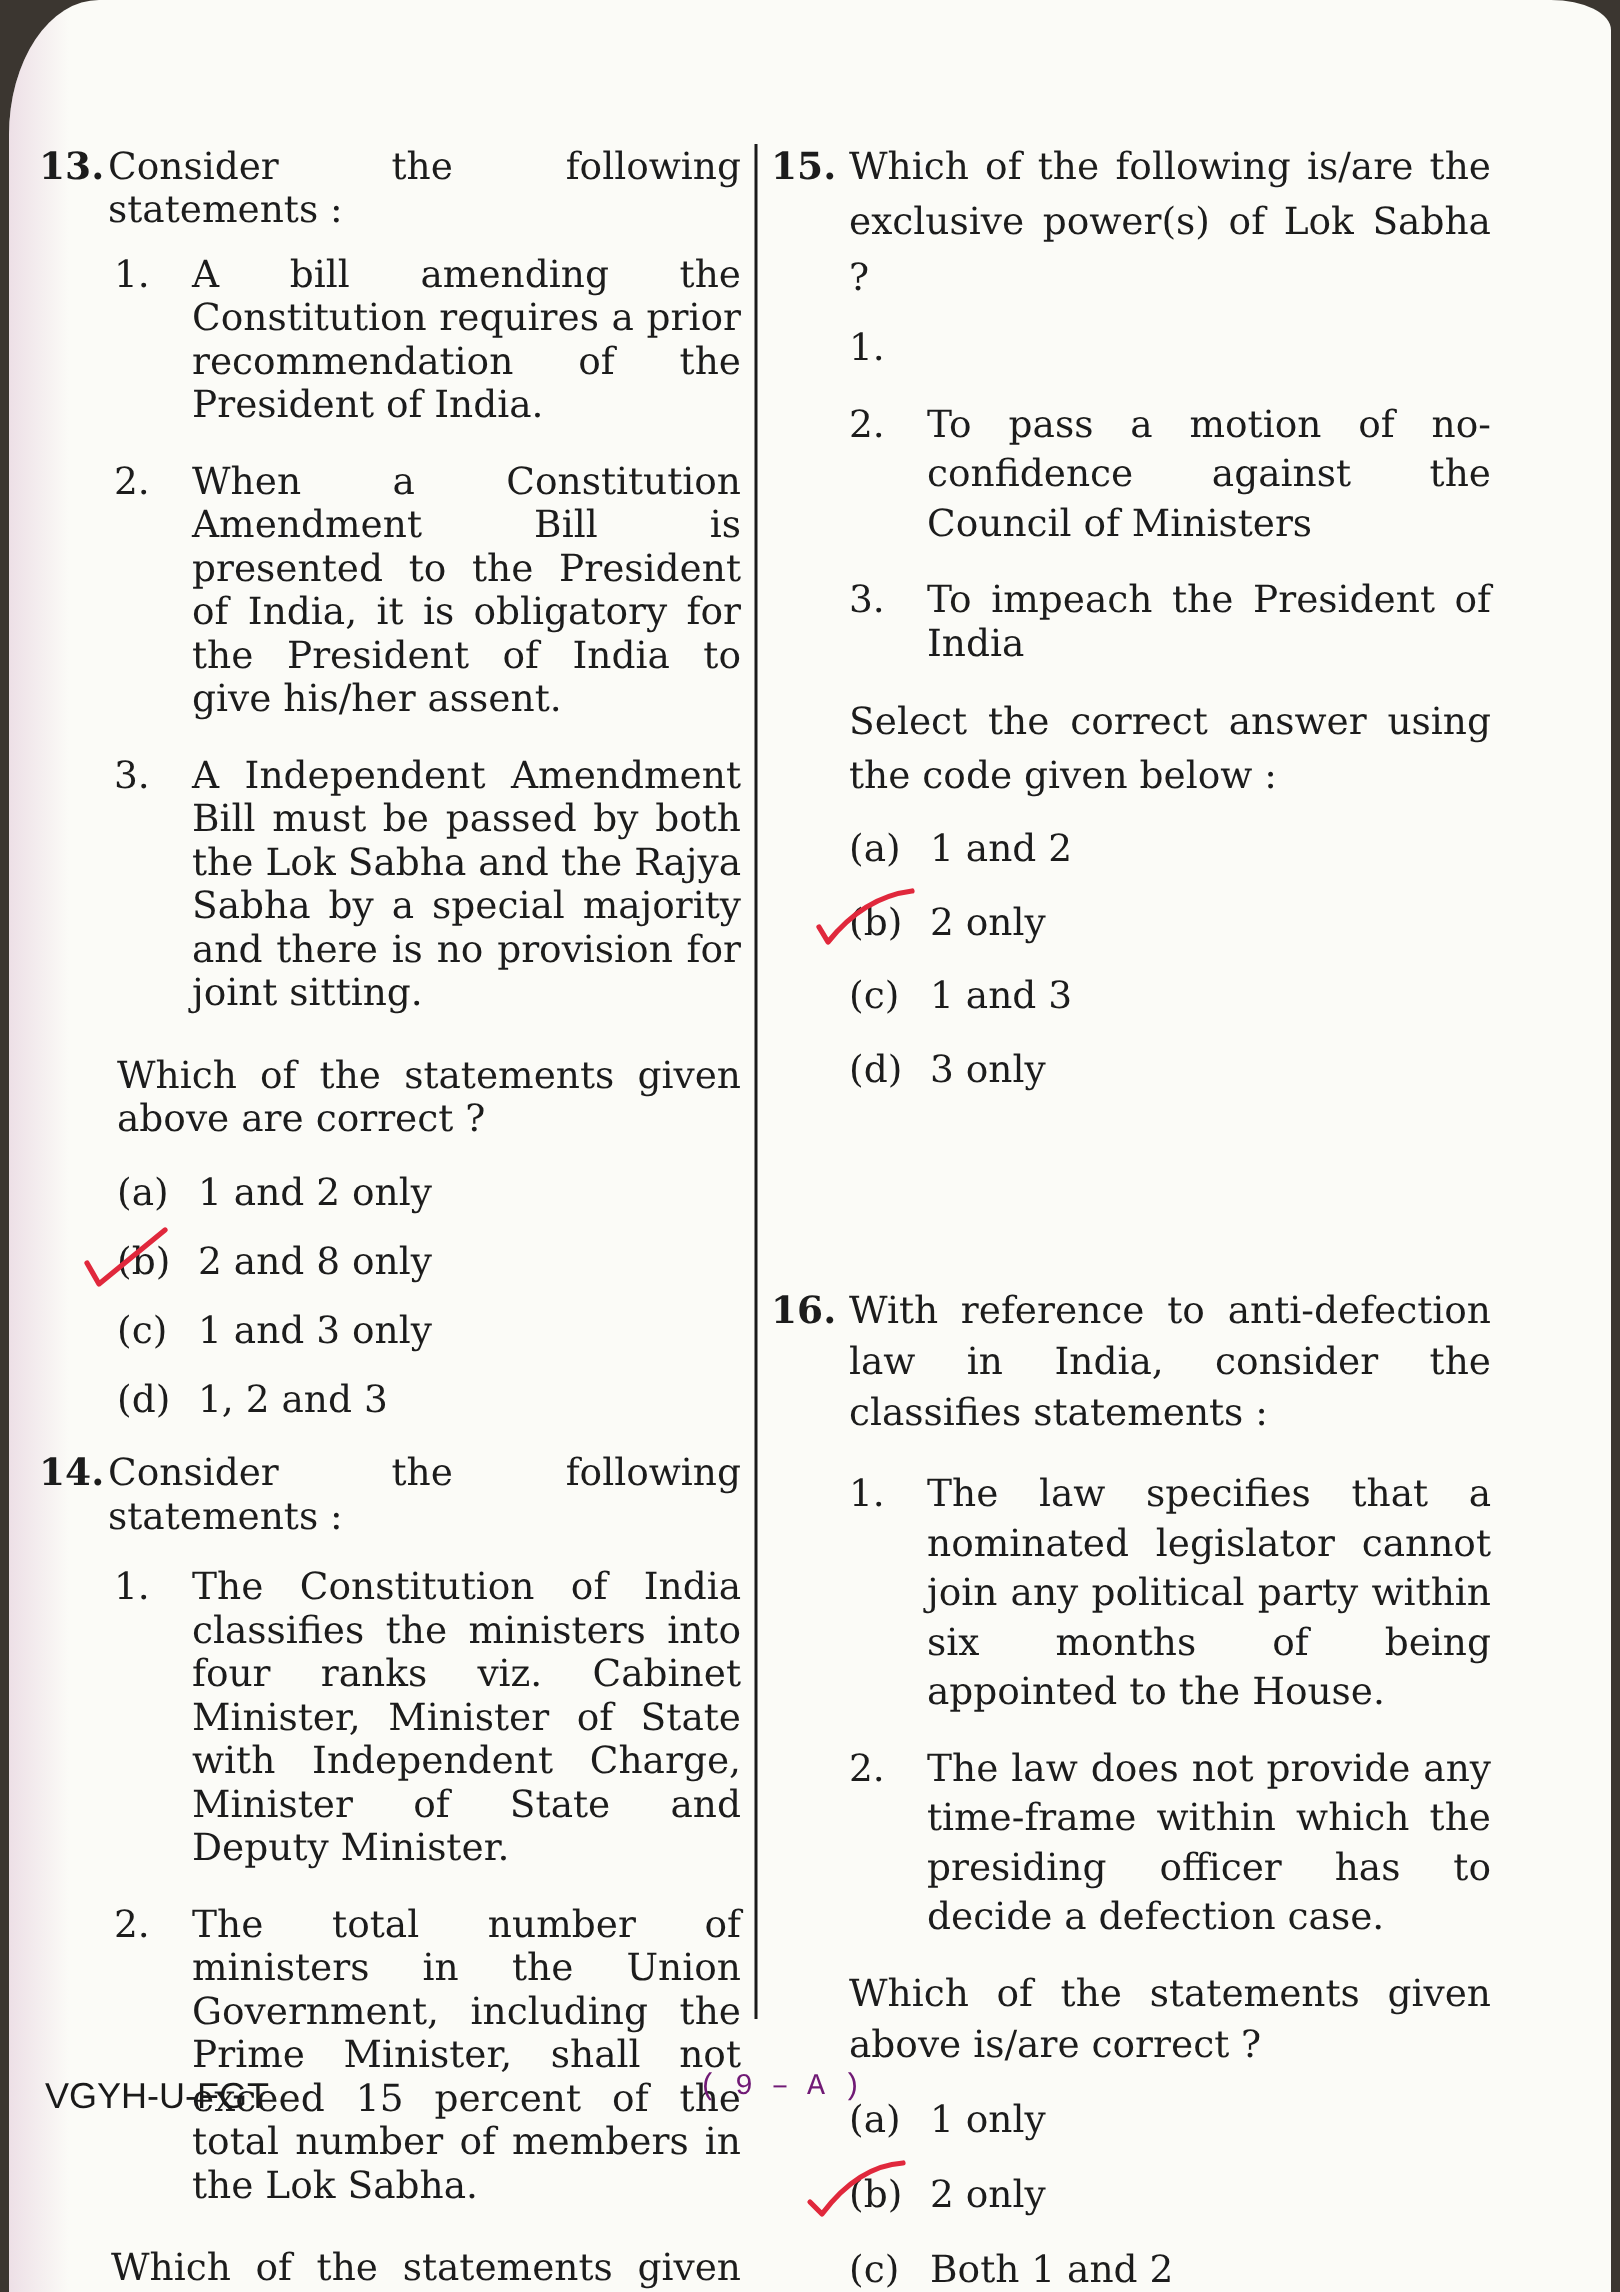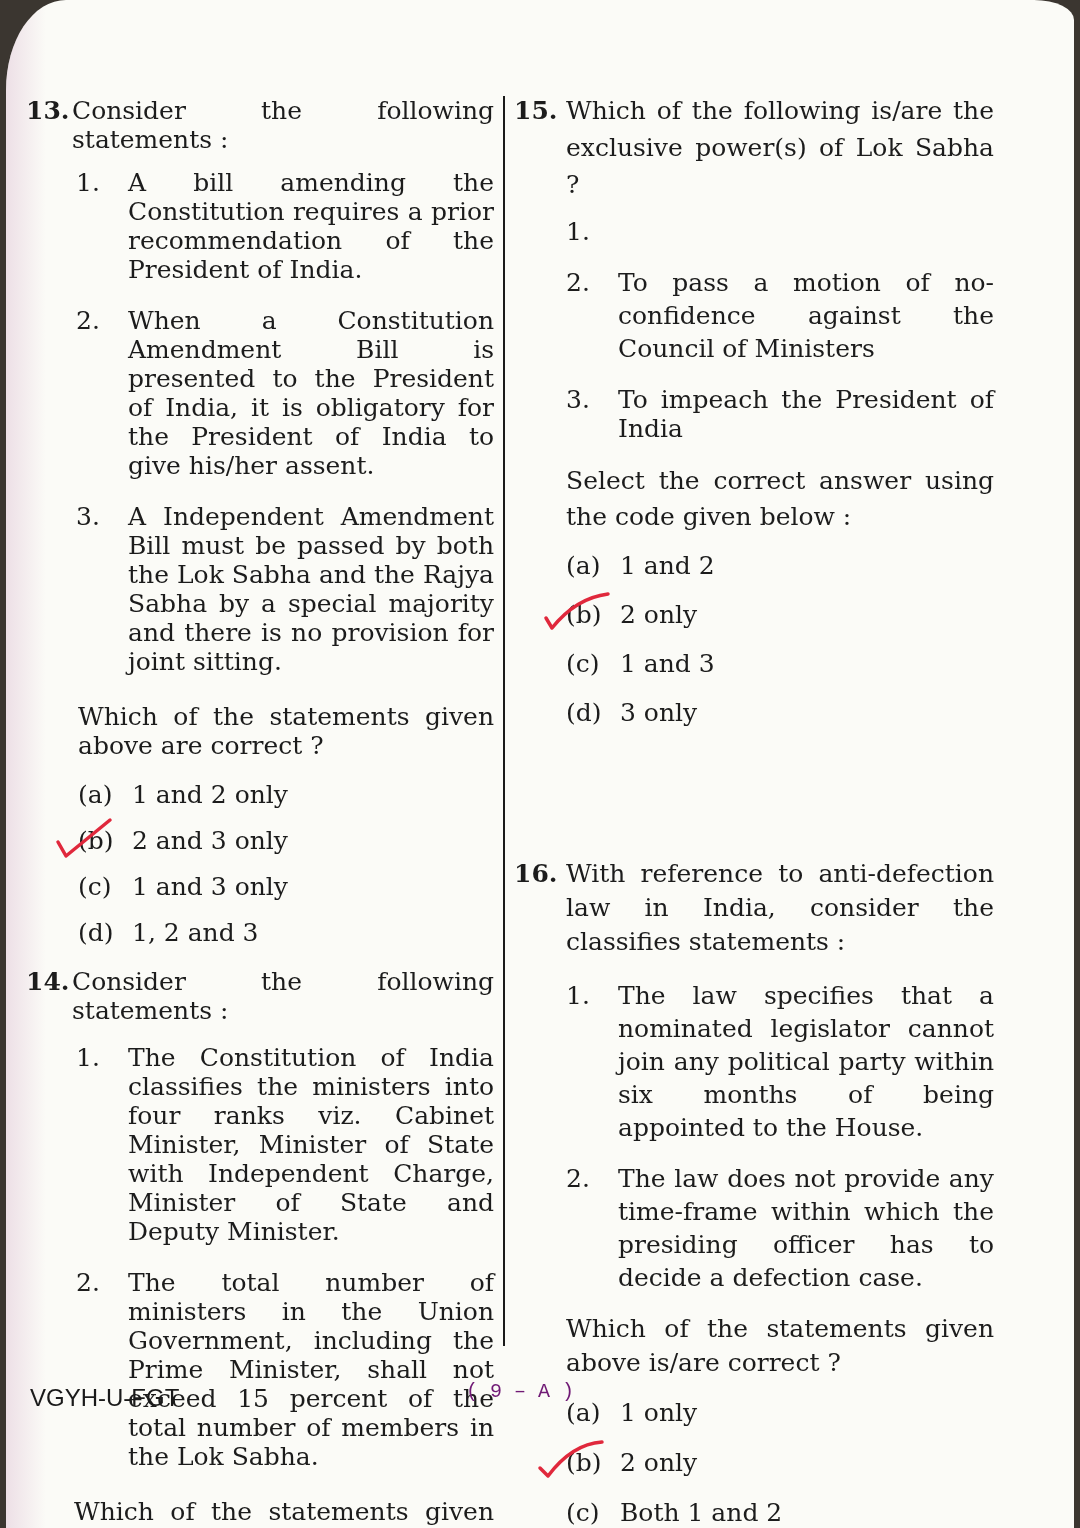--- a/index.html
+++ b/index.html
@@ -82,21 +82,21 @@
       <div class="opts" style="margin-left:52px;margin-top:20px">
         <div class="opt">
           <span class="olabel">(a)</span>
           <span>1 and 2 only</span>
         </div>
         <div class="opt">
           <svg class="tick" viewBox="0 0 70 44">
               <path d="M8 26 L16 40 L60 4" fill="none" stroke="#e0283c" stroke-width="3.5" stroke-linecap="round" stroke-linejoin="round"></path>
             </svg>
           <span class="olabel">(b)</span>
-          <span>2 and 3 only</span>
+          <span>2 and 8 only</span>
         </div>
         <div class="opt">
           <span class="olabel">(c)</span>
           <span>1 and 3 only</span>
         </div>
         <div class="opt">
           <span class="olabel">(d)</span>
           <span>1, 2 and 3</span>
         </div>
       </div>

